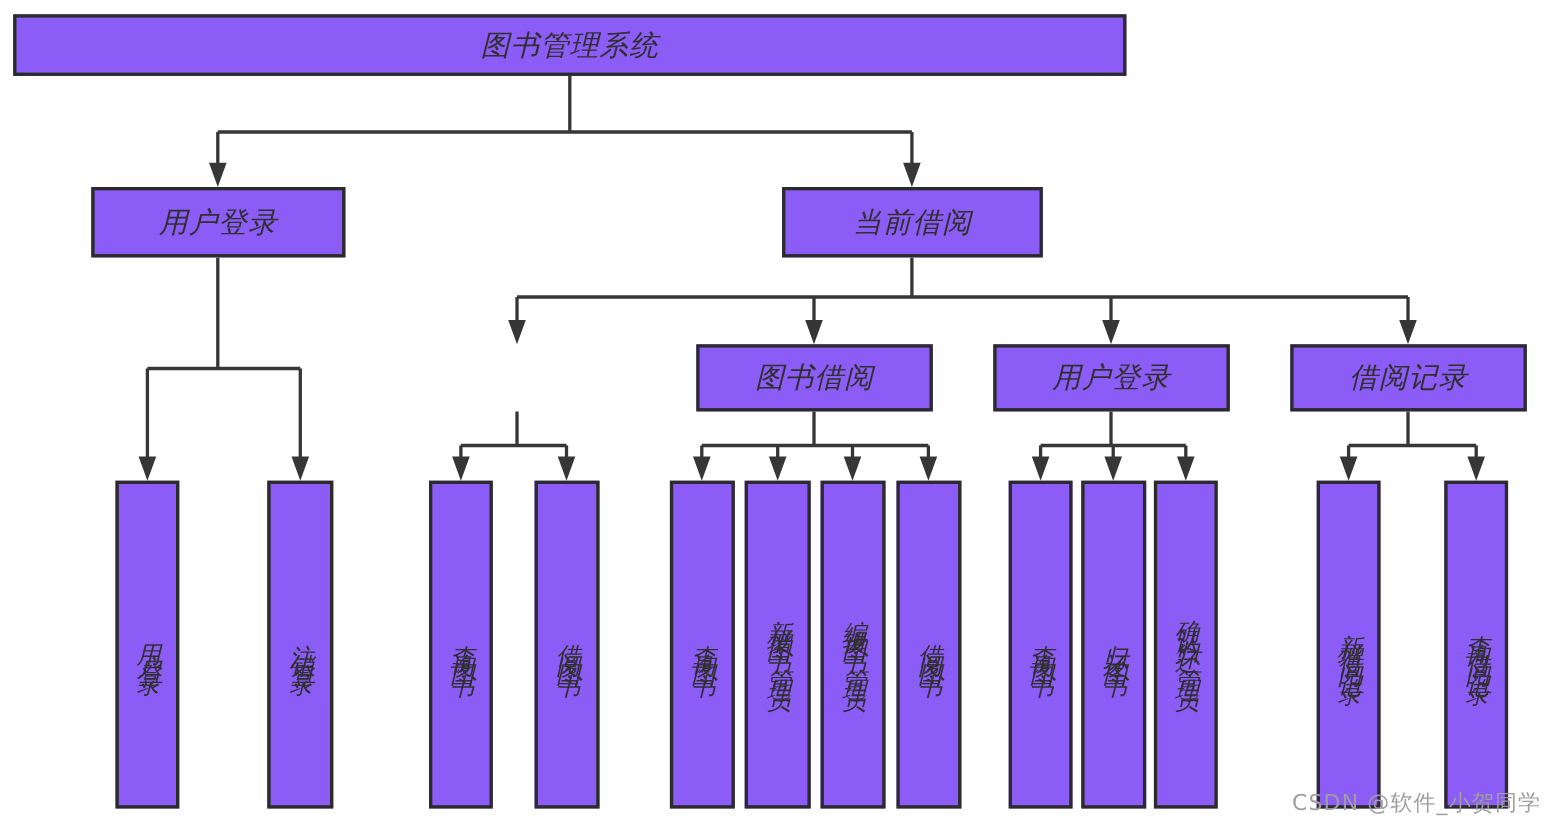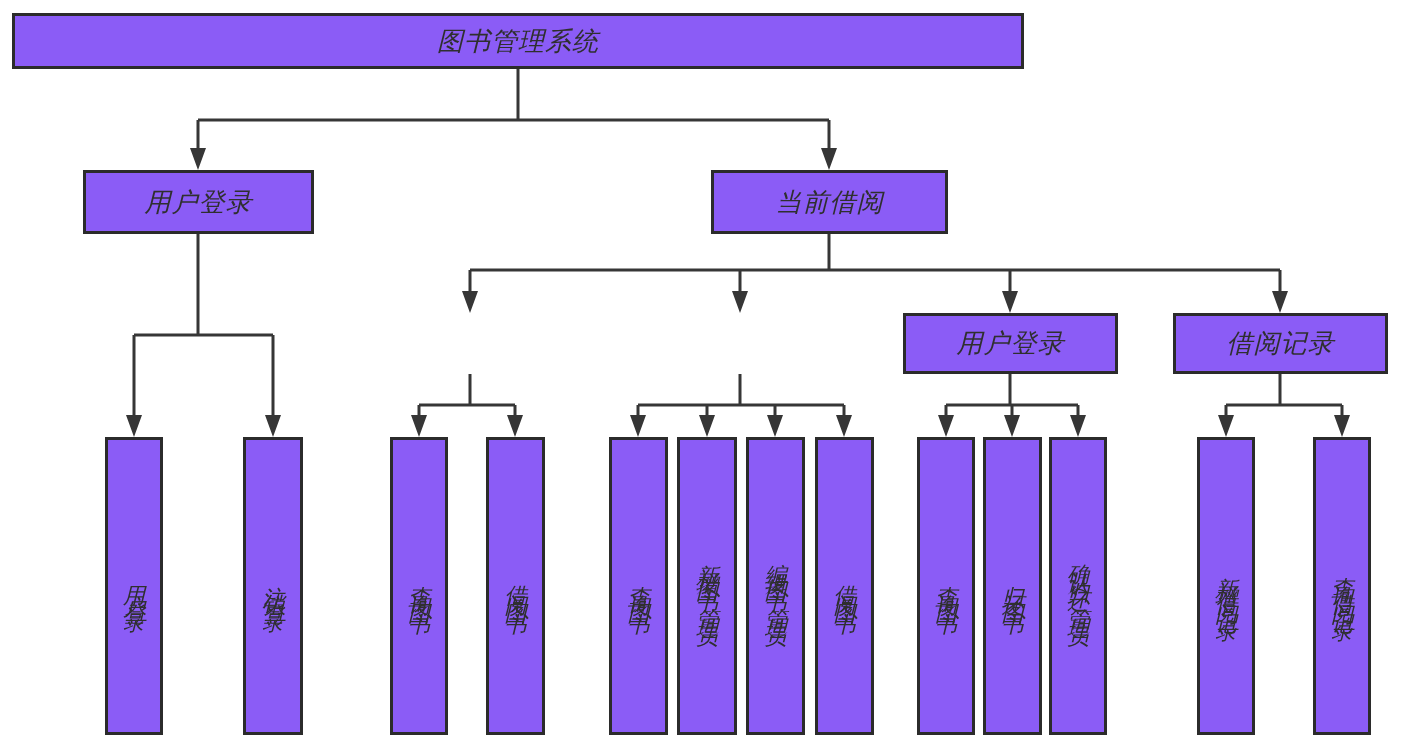--- a/index.html
+++ b/index.html
@@ -86,20 +86,23 @@
     <span>图书管理系统</span>
   </div>
 
   <div class="box hbox" style="left:83px;top:170px;width:231px;height:64px">
     <span>用户登录</span>
   </div>
   <div class="box hbox" style="left:711px;top:170px;width:237px;height:64px">
     <span>当前借阅</span>
   </div>
 
+  <div class="box hbox" style="left:633px;top:313px;width:215px;height:61px">
+    <span>图书借阅</span>
+  </div>
   <div class="box hbox" style="left:903px;top:313px;width:215px;height:61px">
     <span>用户登录</span>
   </div>
   <div class="box hbox" style="left:1173px;top:313px;width:215px;height:61px">
     <span>借阅记录</span>
   </div>
 
   <div class="box vbox" style="left:105px;top:437px;width:58px;height:298px">
     <span>用户登录</span>
   </div>
@@ -137,13 +140,14 @@
     <span>确认归还（管理员）</span>
   </div>
 
   <div class="box vbox" style="left:1197px;top:437px;width:58px;height:298px">
     <span>新增借阅记录</span>
   </div>
   <div class="box vbox" style="left:1313px;top:437px;width:58px;height:298px">
     <span>查询借阅记录</span>
   </div>
 
+  <div class="watermark">CSDN @软件_小贺同学</div>
 </div>
 
 </body></html>

